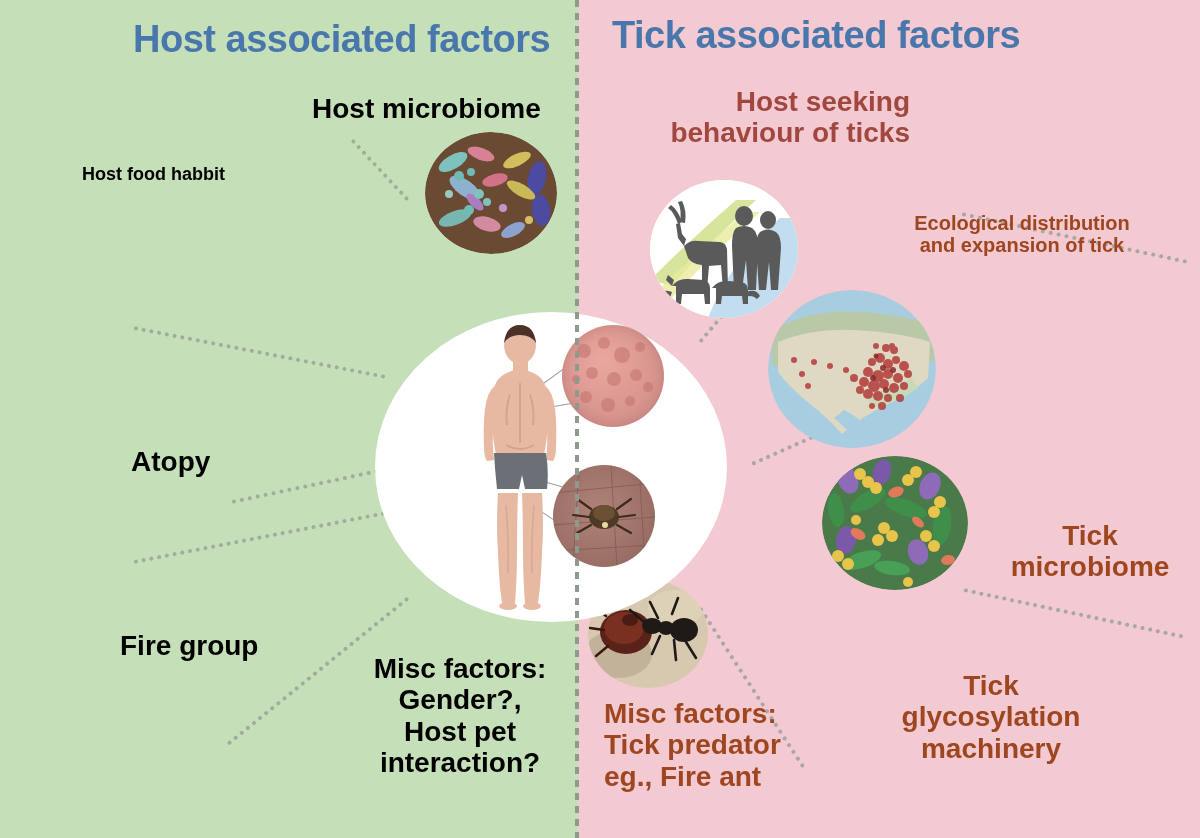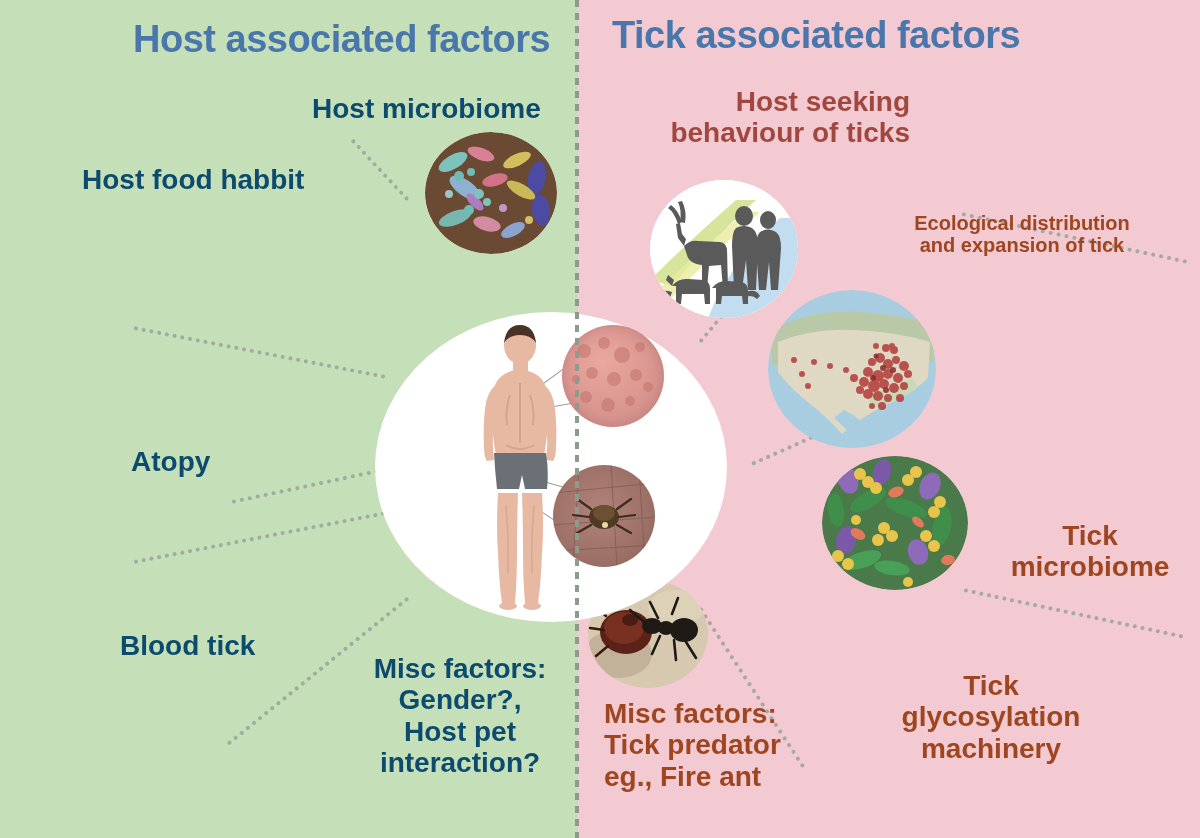--- a/index.html
+++ b/index.html
@@ -20,26 +20,26 @@
     z-index:6;
   }
   .title{
     position:absolute;font-weight:bold;color:#4a77ab;
     letter-spacing:-0.5px;white-space:nowrap;z-index:5;
   }
   #title-host{left:133px;top:18px;font-size:38px;}
   #title-tick{left:612px;top:14px;font-size:38px;}
 
   .lbl{position:absolute;font-weight:bold;z-index:5;line-height:1.12;}
-  .lbl-purple{color:#0c4a6e;}
+  .lbl-purple{color:#000000;}
   .lbl-brown{color:#9e4620;}
   .lbl-maroon{color:#a0483f;}
 
   #lbl-host-microbiome{left:312px;top:93px;font-size:28px;}
-  #lbl-host-food{left:82px;top:164px;font-size:28px;}
+  #lbl-host-food{left:82px;top:164px;font-size:18px;}
   #lbl-atopy{left:131px;top:446px;font-size:28px;text-align:center;}
   #lbl-blood-group{left:120px;top:630px;font-size:28px;}
   #lbl-misc-host{left:332px;top:653px;font-size:28px;text-align:center;width:256px;}
 
   #lbl-host-seeking{left:620px;top:86px;font-size:28px;text-align:right;width:290px;}
   #lbl-ecological{left:862px;top:212px;font-size:20px;text-align:center;width:320px;}
   #lbl-tick-microbiome{left:1000px;top:520px;font-size:28px;text-align:center;width:180px;}
   #lbl-tick-glyco{left:888px;top:670px;font-size:28px;text-align:center;width:206px;}
   #lbl-misc-tick{left:604px;top:698px;font-size:28px;}
 
@@ -496,21 +496,21 @@
       </g>
     </svg>
   </div>
 
   <div class="title" id="title-host">Host associated  factors</div>
   <div class="title" id="title-tick">Tick associated factors</div>
 
   <div class="lbl lbl-purple" id="lbl-host-microbiome">Host microbiome</div>
   <div class="lbl lbl-purple" id="lbl-host-food">Host food habbit</div>
   <div class="lbl lbl-purple" id="lbl-atopy">Atopy</div>
-  <div class="lbl lbl-purple" id="lbl-blood-group">Blood tick</div>
+  <div class="lbl lbl-purple" id="lbl-blood-group">Fire group</div>
   <div class="lbl lbl-purple" id="lbl-misc-host" style="white-space:pre-line;">Misc factors:
 Gender?,
 Host pet interaction?</div>
 
   <div class="lbl lbl-maroon" id="lbl-host-seeking" style="white-space:pre-line;">Host seeking
 behaviour of ticks</div>
   <div class="lbl lbl-brown" id="lbl-ecological" style="white-space:pre-line;">Ecological distribution
 and expansion of tick</div>
   <div class="lbl lbl-brown" id="lbl-tick-microbiome" style="white-space:pre-line;">Tick
 microbiome</div>

